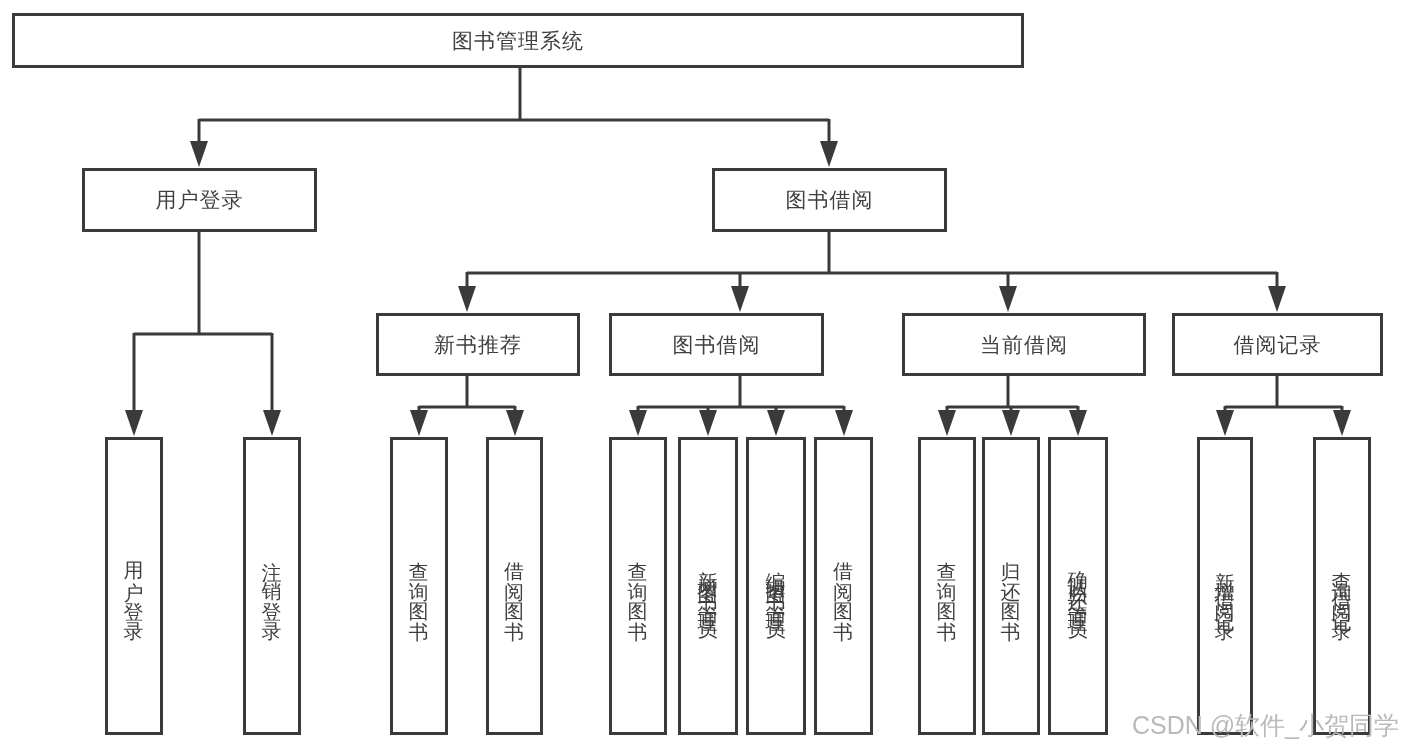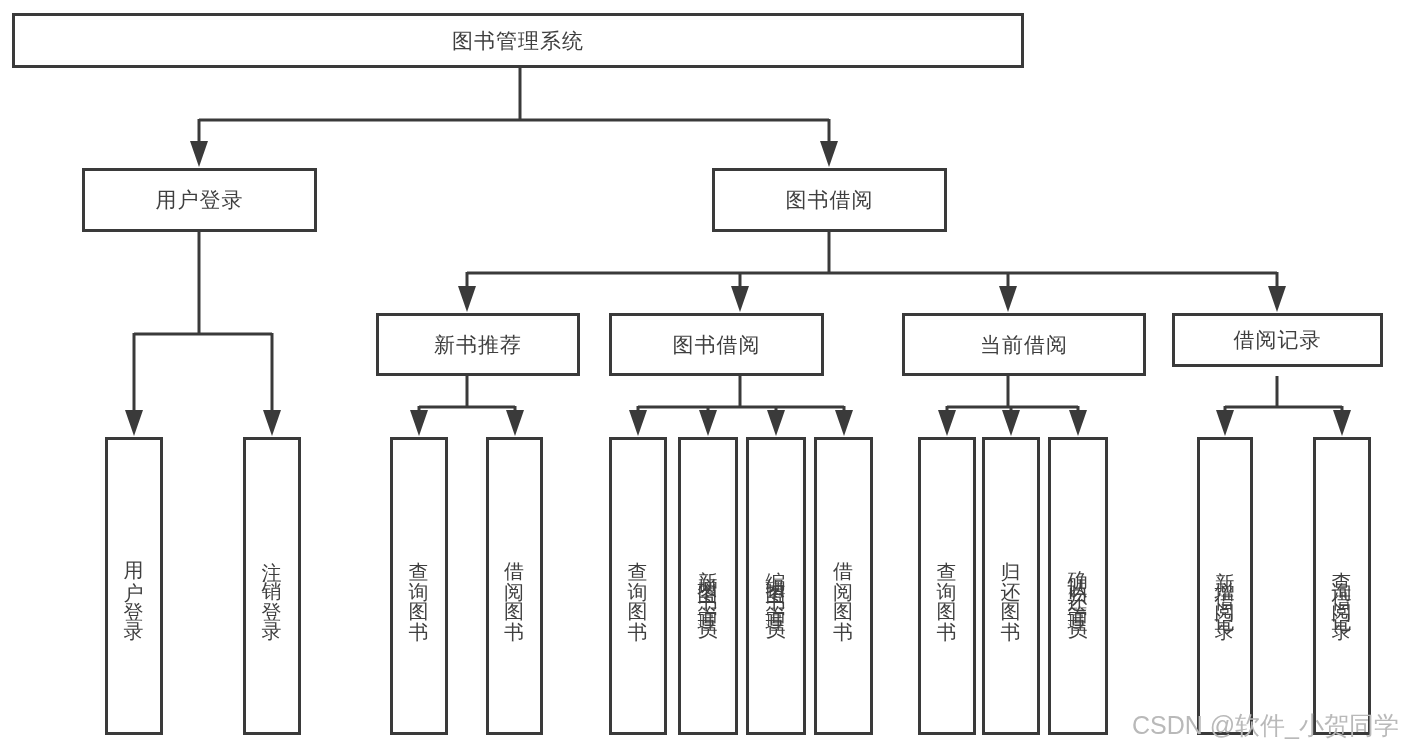--- a/index.html
+++ b/index.html
@@ -40,21 +40,21 @@
   .sp4 .vtext{letter-spacing:20px;}
   .sp6 .vtext{letter-spacing:10px;}
   .sp9 .vtext{letter-spacing:7px;}
   
   .n-root{left:12px;top:13px;width:1012px;height:55px;}
   .n-user-login{left:82px;top:168px;width:235px;height:64px;}
   .n-book-mgmt{left:712px;top:168px;width:235px;height:64px;}
   .n-new-book-rec{left:376px;top:313px;width:204px;height:63px;}
   .n-book-borrow{left:609px;top:313px;width:215px;height:63px;}
   .n-current-borrow{left:902px;top:313px;width:244px;height:63px;}
-  .n-borrow-records{left:1172px;top:313px;width:211px;height:54px;}
+  .n-borrow-records{left:1172px;top:313px;width:211px;height:63px;}
   .n-leaf-user-login{left:105px;top:437px;width:58px;height:298px;}
   .n-leaf-logout{left:243px;top:437px;width:58px;height:298px;}
   .n-leaf-rec-query{left:390px;top:437px;width:58px;height:298px;}
   .n-leaf-rec-borrow{left:486px;top:437px;width:57px;height:298px;}
   .n-leaf-bb-query{left:609px;top:437px;width:58px;height:298px;}
   .n-leaf-bb-add{left:678px;top:437px;width:60px;height:298px;}
   .n-leaf-bb-edit{left:746px;top:437px;width:60px;height:298px;}
   .n-leaf-bb-borrow{left:814px;top:437px;width:59px;height:298px;}
   .n-leaf-cb-query{left:918px;top:437px;width:58px;height:298px;}
   .n-leaf-cb-return{left:982px;top:437px;width:58px;height:298px;}

